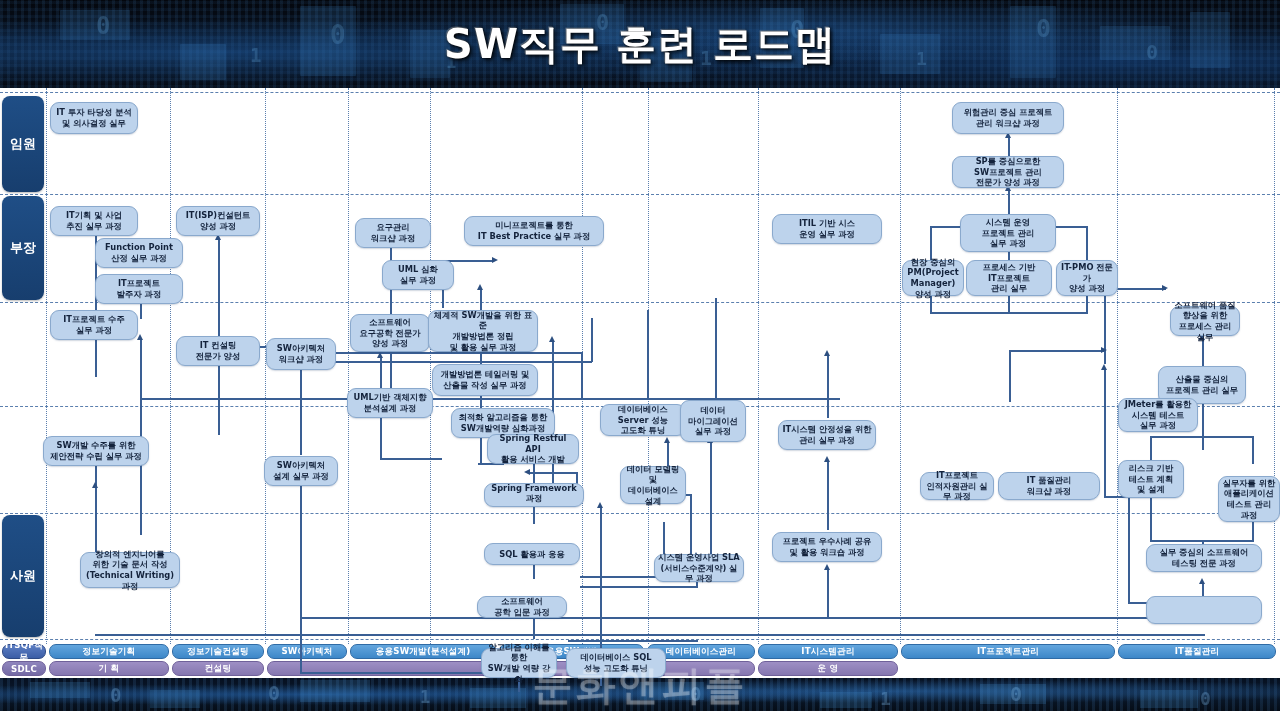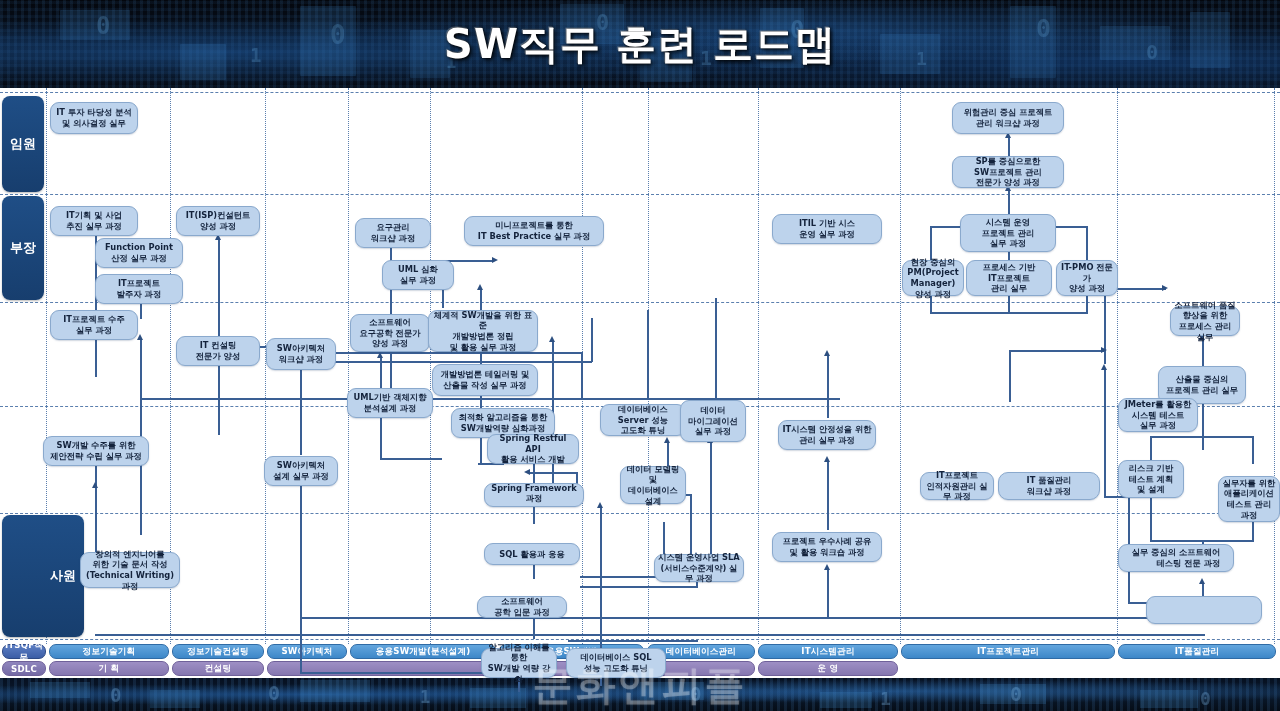--- a/index.html
+++ b/index.html
@@ -156,21 +156,21 @@
     <div class="gridline-h" style="top:318px;"></div>
     <div class="gridline-h" style="top:425px;"></div>
     <div class="gridline-h" style="top:551px;"></div>
 
     <div class="ranklab" style="top:8px;height:96px;">
       <span>임원</span>
     </div>
     <div class="ranklab" style="top:108px;height:104px;">
       <span>부장</span>
     </div>
-    <div class="ranklab" style="top:427px;height:122px;padding-left:40px;">
+    <div class="ranklab" style="top:427px;height:122px;">
       <span>사원</span>
     </div>
 
     <div class="ln lnv" style="left:95px;top:148px;height:76px;"></div>
     <div class="arw arw-up" style="left:92px;top:142px;"></div>
     <div class="ln lnv" style="left:95px;top:251px;height:38px;"></div>
     <div class="arw arw-up" style="left:92px;top:245px;"></div>
     <div class="ln lnv" style="left:95px;top:357px;height:108px;"></div>
     <div class="arw arw-up" style="left:92px;top:351px;"></div>
     <div class="ln lnv" style="left:95px;top:400px;height:95px;"></div>
@@ -517,21 +517,21 @@
       </div>
     <div class="node" style="left:1118px;top:372px;width:66px;height:38px;">
         <span style="white-space:pre-line;">리스크 기반
 테스트 계획
 및 설계</span>
       </div>
     <div class="node" style="left:1218px;top:372px;width:62px;height:46px;margin-top:16px;">
         <span style="white-space:pre-line;">실무자를 위한 애플리케이션
 테스트 관리 과정</span>
       </div>
-    <div class="node" style="left:1118px;top:456px;width:116px;height:28px;text-align:right;">
+    <div class="node" style="left:1146px;top:456px;width:116px;height:28px;">
         <span style="white-space:pre-line;">실무 중심의 소프트웨어
 테스팅 전문 과정</span>
       </div>
     <div class="node" style="left:1146px;top:508px;width:116px;height:28px;">
         <span style="white-space:pre-line;"></span>
       </div>
   </div>
 
   <div class="footer">
     <div class="fcell fjob first" style="left:2px;width:44px;">

